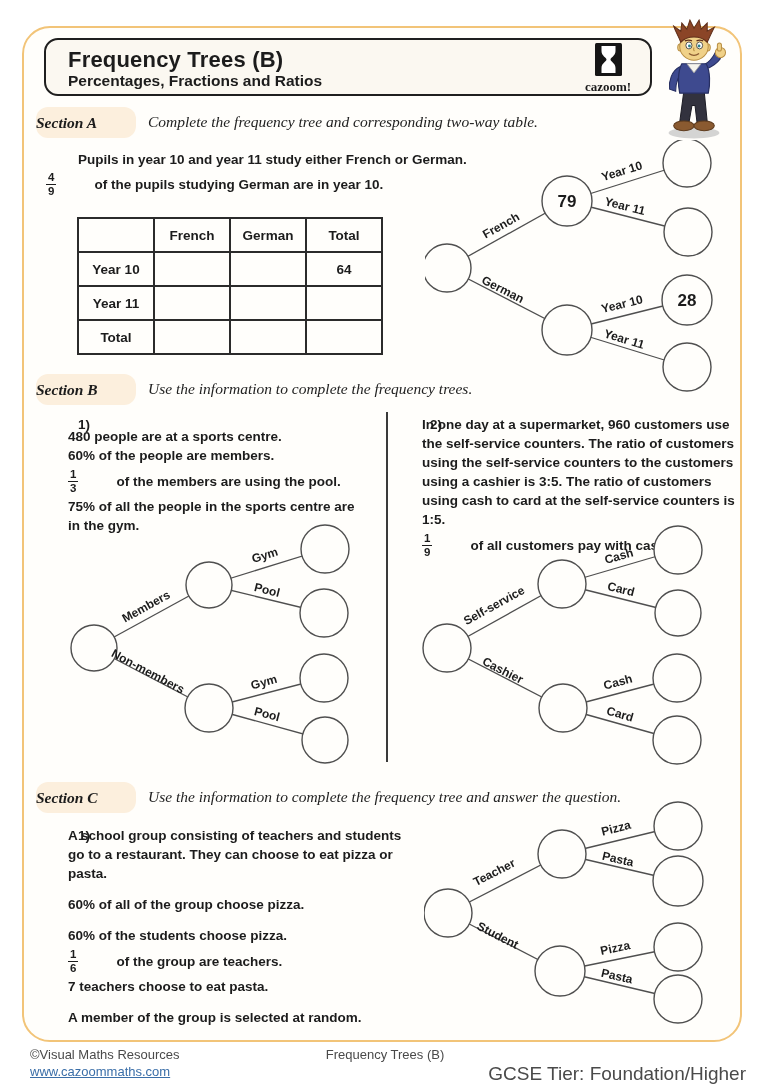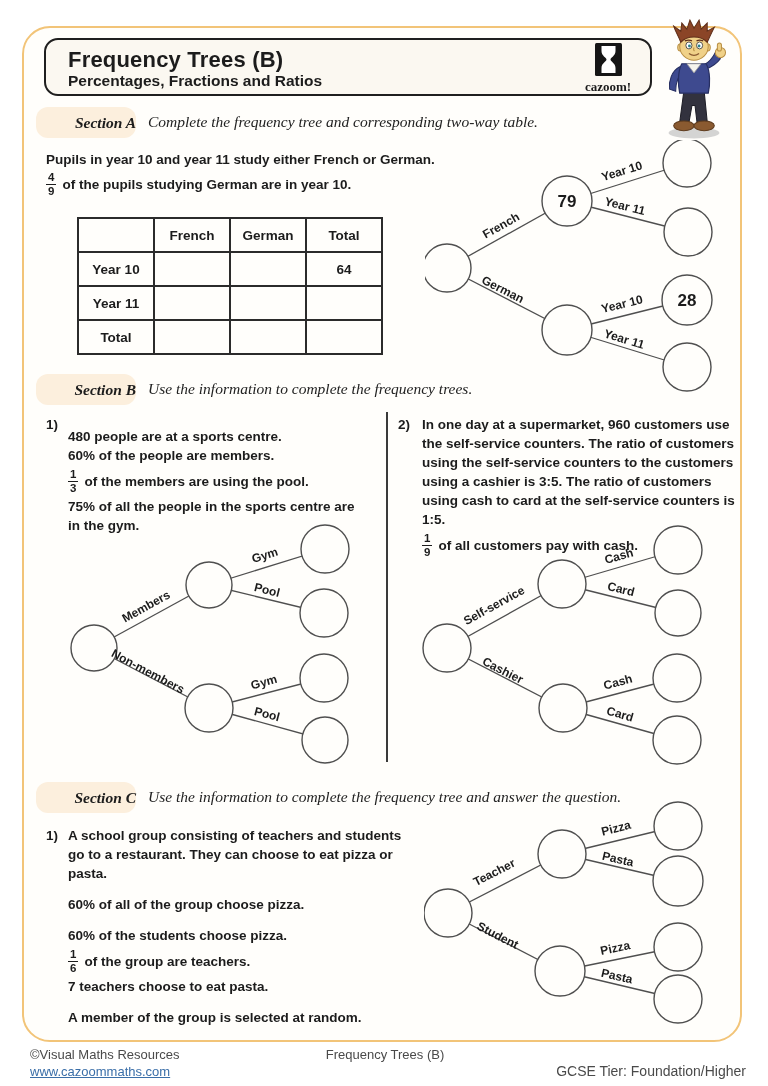--- a/index.html
+++ b/index.html
@@ -15,26 +15,26 @@
     background:#fbf8f1; border:2.5px solid #1f1f1f; border-radius:14px; z-index:2; }
   .title-box h1 { position:absolute; left:22px; top:7px; font-size:22px; font-weight:bold; letter-spacing:0.2px; }
   .title-box h2 { position:absolute; left:22px; top:32px; font-size:15.5px; font-weight:bold; }
   .logo { position:absolute; right:12px; top:3px; width:60px; text-align:center; }
   .logo-text { display:block; font-family:"Liberation Serif", serif; font-weight:bold; font-size:13px; margin-top:-1px; }
 
   .mascot { position:absolute; left:652px; top:18px; width:84px; height:122px; z-index:3; }
 
   
   .section-pill { position:absolute; left:36px; width:100px; height:31px; background:#fcefdd;
-    border-radius:12px; display:flex; align-items:center; justify-content:flex-end; z-index:2; }
+    border-radius:12px; display:flex; align-items:center; justify-content:flex-start; z-index:2; }
   .section-pill span { font-family:"Liberation Serif", serif; font-style:italic; font-weight:bold; font-size:15.5px; }
   .instruction { position:absolute; font-family:"Liberation Serif", serif; font-style:italic;
     font-size:15.5px; color:#222; z-index:2; }
 
-  .body-text, .q-text p, .q-num, .frac-text { font-size:13.5px; font-weight:bold; line-height:19px; }
+  .body-text, .q-text p, .q-num, .frac-text { font-size:13.5px; font-weight:bold; line-height:19px;margin-left:32px; }
   .q-num { position:absolute; }
   .q-text { position:absolute; }
   .q-text p { margin:0; }
   .q-text .gap { margin-top:12px; }
 
   .frac-line { display:flex; align-items:center; gap:6px; margin-top:3px; margin-bottom:2px; }
   .fraction { display:inline-flex; flex-direction:column; align-items:center;
     font-size:11.5px; font-weight:bold; line-height:1.15; }
   .fraction .num { border-bottom:1.6px solid #1c1c1c; padding:0 2px; }
   .fraction .den { padding:0 2px; }
@@ -50,21 +50,21 @@
   .tree .branch-label { font-size:12px; font-weight:bold; fill:#1c1c1c; text-anchor:middle; }
   .tree .node-value { font-size:17px; font-weight:bold; fill:#1c1c1c; text-anchor:middle; }
 
   .col-divider { position:absolute; left:386px; top:412px; width:0; height:350px; border-left:2px solid #3a3a3a; }
 
   
   .footer-left { position:absolute; left:30px; top:1046px; font-size:13px; color:#4a4a4a; line-height:17px; }
   .footer-link { color:#3a6ea8; text-decoration:underline; cursor:pointer; }
   .footer-center { position:absolute; left:230px; top:1046px; width:310px; text-align:center;
     font-size:13px; color:#4a4a4a; line-height:17px; }
-  .footer-right { position:absolute; right:22px; top:1063px; font-size:14px; color:#4a4a4a; }
+  .footer-right { position:absolute; right:22px; top:1063px; font-size:19px; color:#4a4a4a; }
 </style>
 </head>
 <body>
 
 <div class="page">
   <div class="page-border"></div>
 
   <div class="title-box">
     <h1>Frequency Trees (B)</h1>
     <h2>Percentages, Fractions and Ratios</h2>

